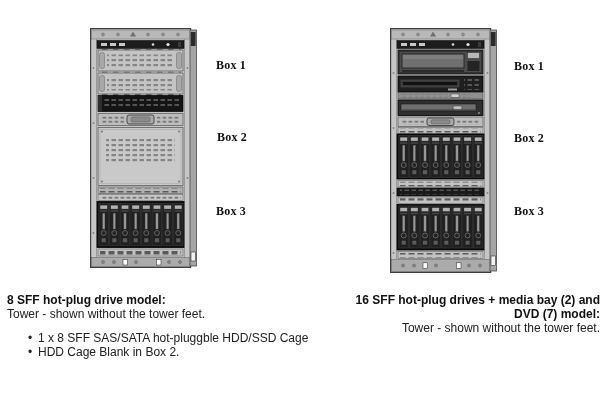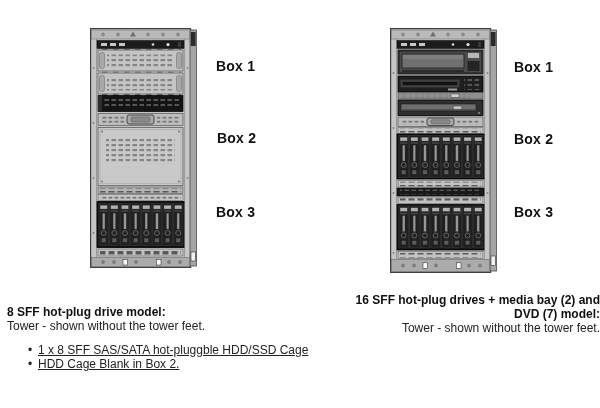--- a/index.html
+++ b/index.html
@@ -2,28 +2,28 @@
 <html><head>
 <meta charset="utf-8">
 <style>
   html,body{margin:0;padding:0;background:#ffffff;}
   .page{
     position:relative;width:600px;height:408px;background:#ffffff;overflow:hidden;
     font-family:"Liberation Sans","DejaVu Sans",sans-serif;color:#1a1a1a;
   }
   .tower{position:absolute;}
   .box-label{
-    position:absolute;font-size:14px;font-weight:bold;color:#111;line-height:1;
-    letter-spacing:0.2px;white-space:pre;
+    position:absolute;font-size:12px;font-weight:bold;color:#111;line-height:1;
+    letter-spacing:0.2px;white-space:pre;font-family:Liberation Serif, serif;
   }
   .text-col{position:absolute;font-size:12px;line-height:14px;color:#222;}
   .heading{font-weight:bold;color:#101010;}
   .heading div,.bl{white-space:pre;}
   .sub{}
-  ul.blist{margin:10px 0 0 0;padding:0 0 0 22px;list-style:none;text-decoration:underline;}
+  ul.blist{margin:10px 0 0 0;padding:0 0 0 22px;list-style:none;}
   ul.blist li{position:relative;padding-left:9px;margin:0;}
   ul.blist li::before{
     content:"\2022";position:absolute;left:-1px;top:0;font-size:12px;color:#222;
   }
   svg{display:block;}
 </style>
 </head>
 <body>
 
 <div class="page">
@@ -287,21 +287,21 @@
         <circle cx="79" cy="237.5" r="1.5" fill="#8a8a8a" stroke="#444444" stroke-width="0.4"></circle>
         <circle cx="90" cy="237.5" r="1.5" fill="#8a8a8a" stroke="#444444" stroke-width="0.4"></circle>
       </g>
     </svg>
   </div>
 
   <span class="box-label" style="left:514px;top:60px;">Box 1</span>
   <span class="box-label" style="left:514px;top:132px;">Box 2</span>
   <span class="box-label" style="left:514px;top:205px;">Box 3</span>
 
-  <div class="text-col" style="left:7px;top:305px;width:302px;">
+  <div class="text-col" style="left:7px;top:293px;width:302px;">
     <div class="heading">
       <div>8 SFF hot-plug drive model:</div>
     </div>
     <div class="sub">Tower - shown without the tower feet.</div>
     <ul class="blist">
       <li>
         <div class="bl">1 x 8 SFF SAS/SATA hot-pluggble HDD/SSD Cage</div>
       </li>
       <li>
         <div class="bl">HDD Cage Blank in Box 2.</div>

